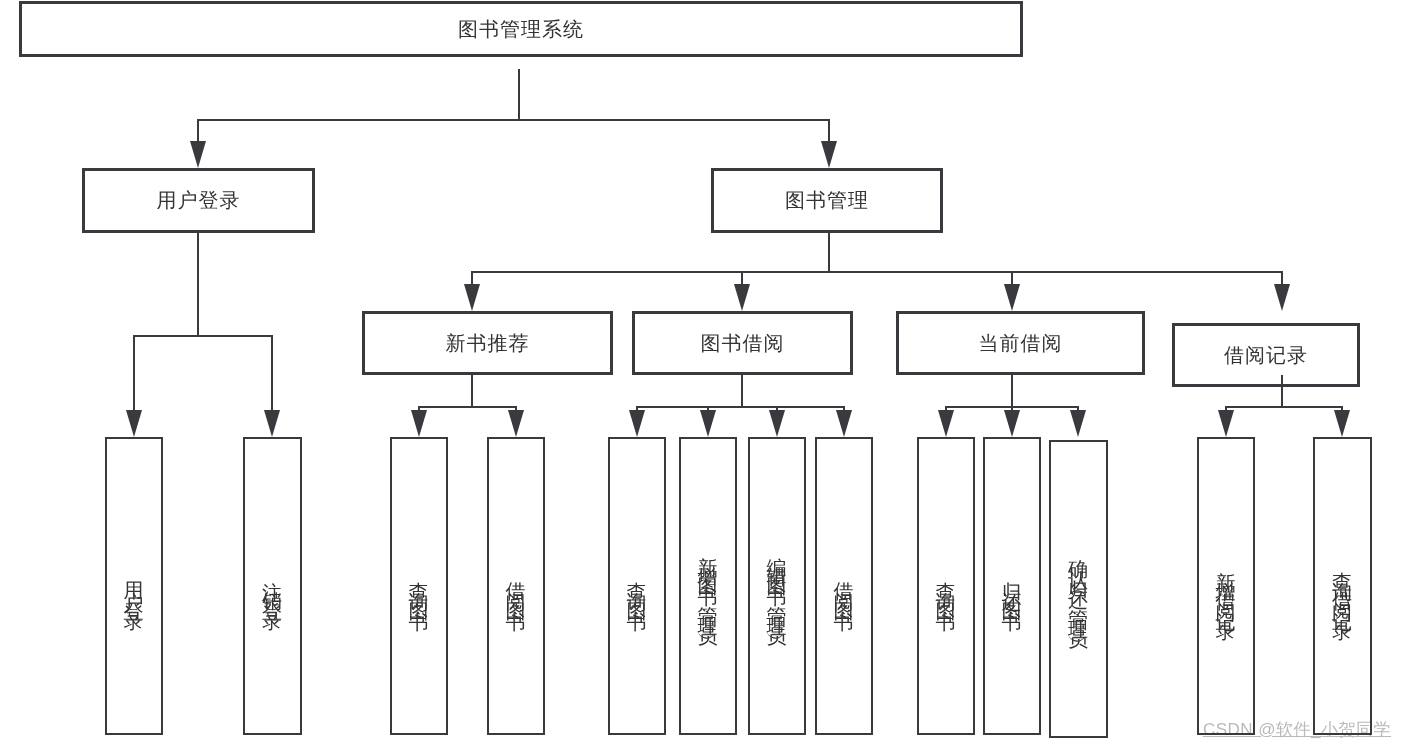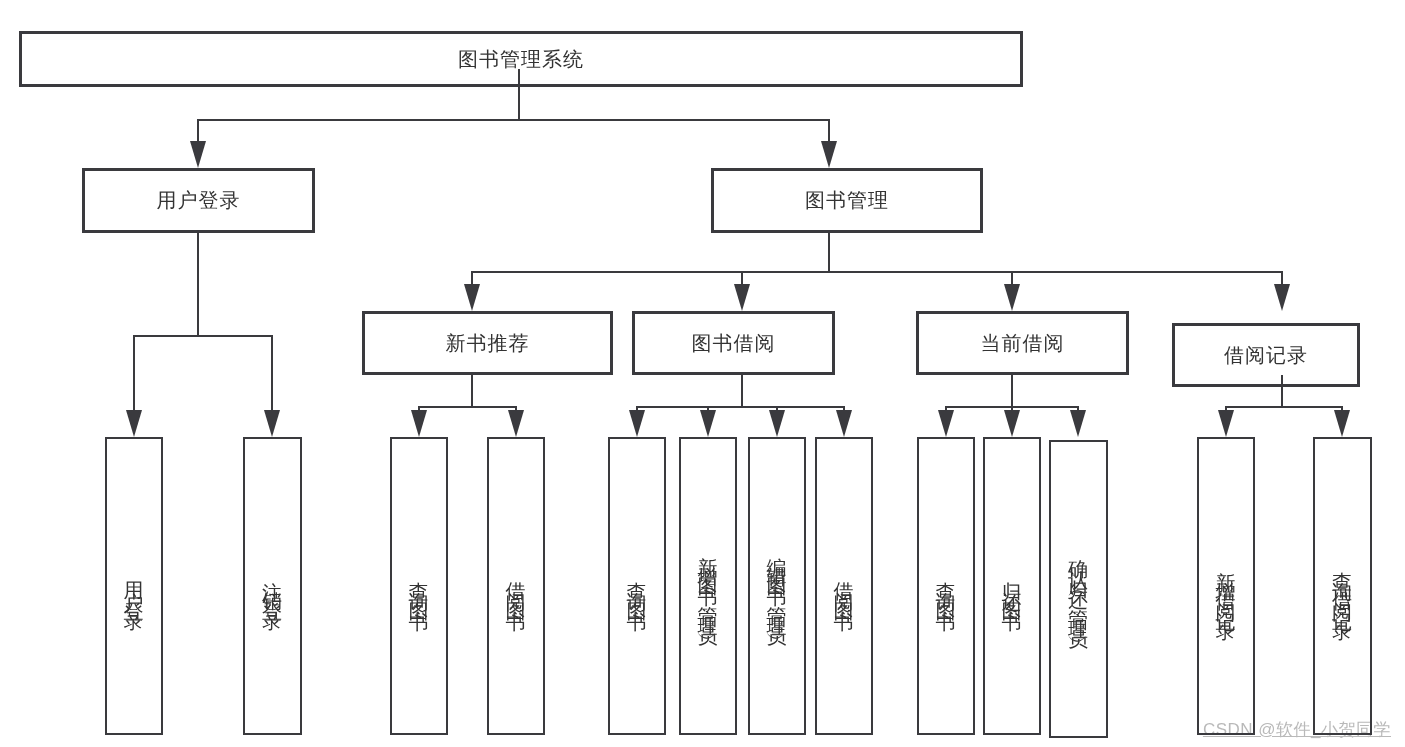--- a/index.html
+++ b/index.html
@@ -72,28 +72,28 @@
   </g>
   <g>
     <path class="conn" d="M1282 375 V407 M1226 407 H1342 M1226 406 V416 M1342 406 V416"></path>
     <polygon class="arrow" points="1218,410 1234,410 1226,437"></polygon>
     <polygon class="arrow" points="1334,410 1350,410 1342,437"></polygon>
   </g>
 </svg>
 
 <div class="watermark">CSDN @软件_小贺同学</div>
 
-<div class="node h-node" style="left:19px;top:31px;width:1004px;height:56px">图书管理系统</div>
+<div class="node h-node" style="left:19px;top:1px;width:1004px;height:56px">图书管理系统</div>
 
 <div class="node h-node" style="left:82px;top:168px;width:233px;height:65px">用户登录</div>
-<div class="node h-node" style="left:711px;top:168px;width:272px;height:65px">图书管理</div>
+<div class="node h-node" style="left:711px;top:168px;width:232px;height:65px">图书管理</div>
 
 <div class="node h-node" style="left:362px;top:311px;width:251px;height:64px">新书推荐</div>
-<div class="node h-node" style="left:632px;top:311px;width:203px;height:64px">图书借阅</div>
-<div class="node h-node" style="left:916px;top:311px;width:213px;height:64px">当前借阅</div>
+<div class="node h-node" style="left:632px;top:311px;width:221px;height:64px">图书借阅</div>
+<div class="node h-node" style="left:896px;top:311px;width:249px;height:64px">当前借阅</div>
 <div class="node h-node" style="left:1172px;top:323px;width:188px;height:64px">借阅记录</div>
 
 <div class="node v-node" style="left:105px;top:437px;width:58px;height:298px">用户登录</div>
 <div class="node v-node" style="left:243px;top:437px;width:59px;height:298px">注销登录</div>
 
 <div class="node v-node" style="left:390px;top:437px;width:58px;height:298px">查询图书</div>
 <div class="node v-node" style="left:487px;top:437px;width:58px;height:298px">借阅图书</div>
 
 <div class="node v-node" style="left:608px;top:437px;width:58px;height:298px">查询图书</div>
 <div class="node v-node" style="left:679px;top:437px;width:58px;height:298px">新增图书（管理员）</div>

